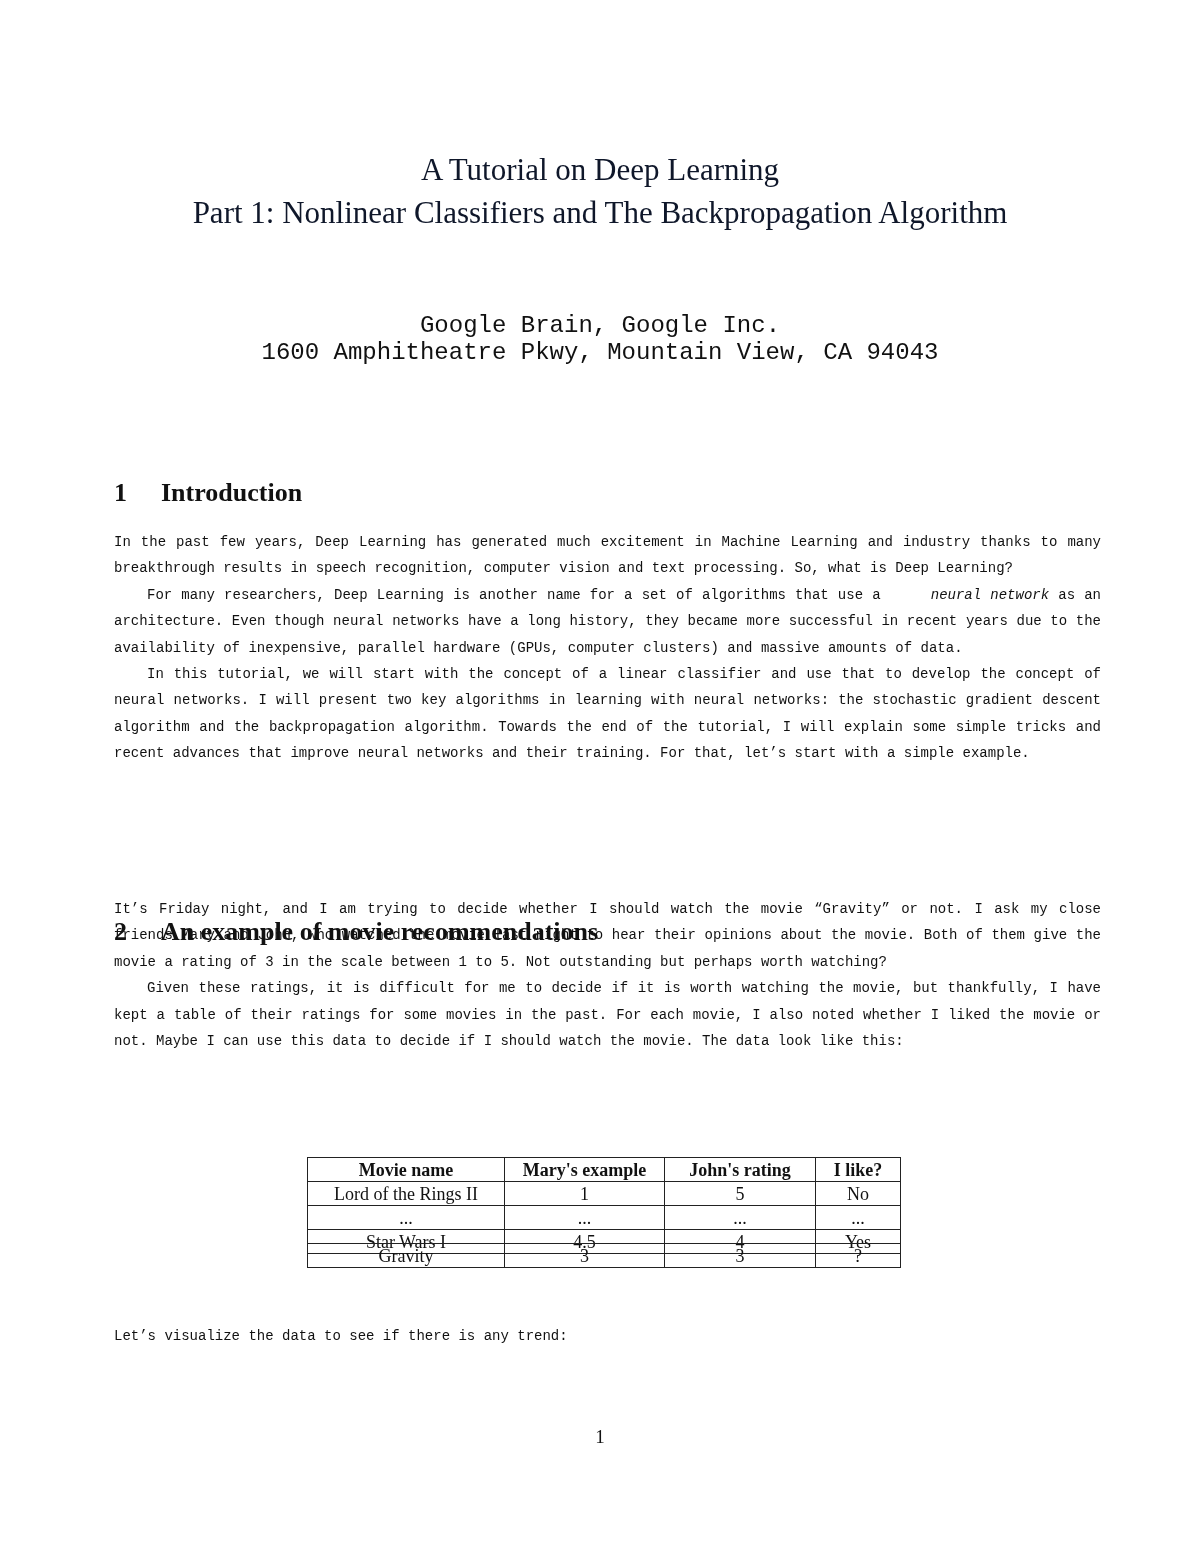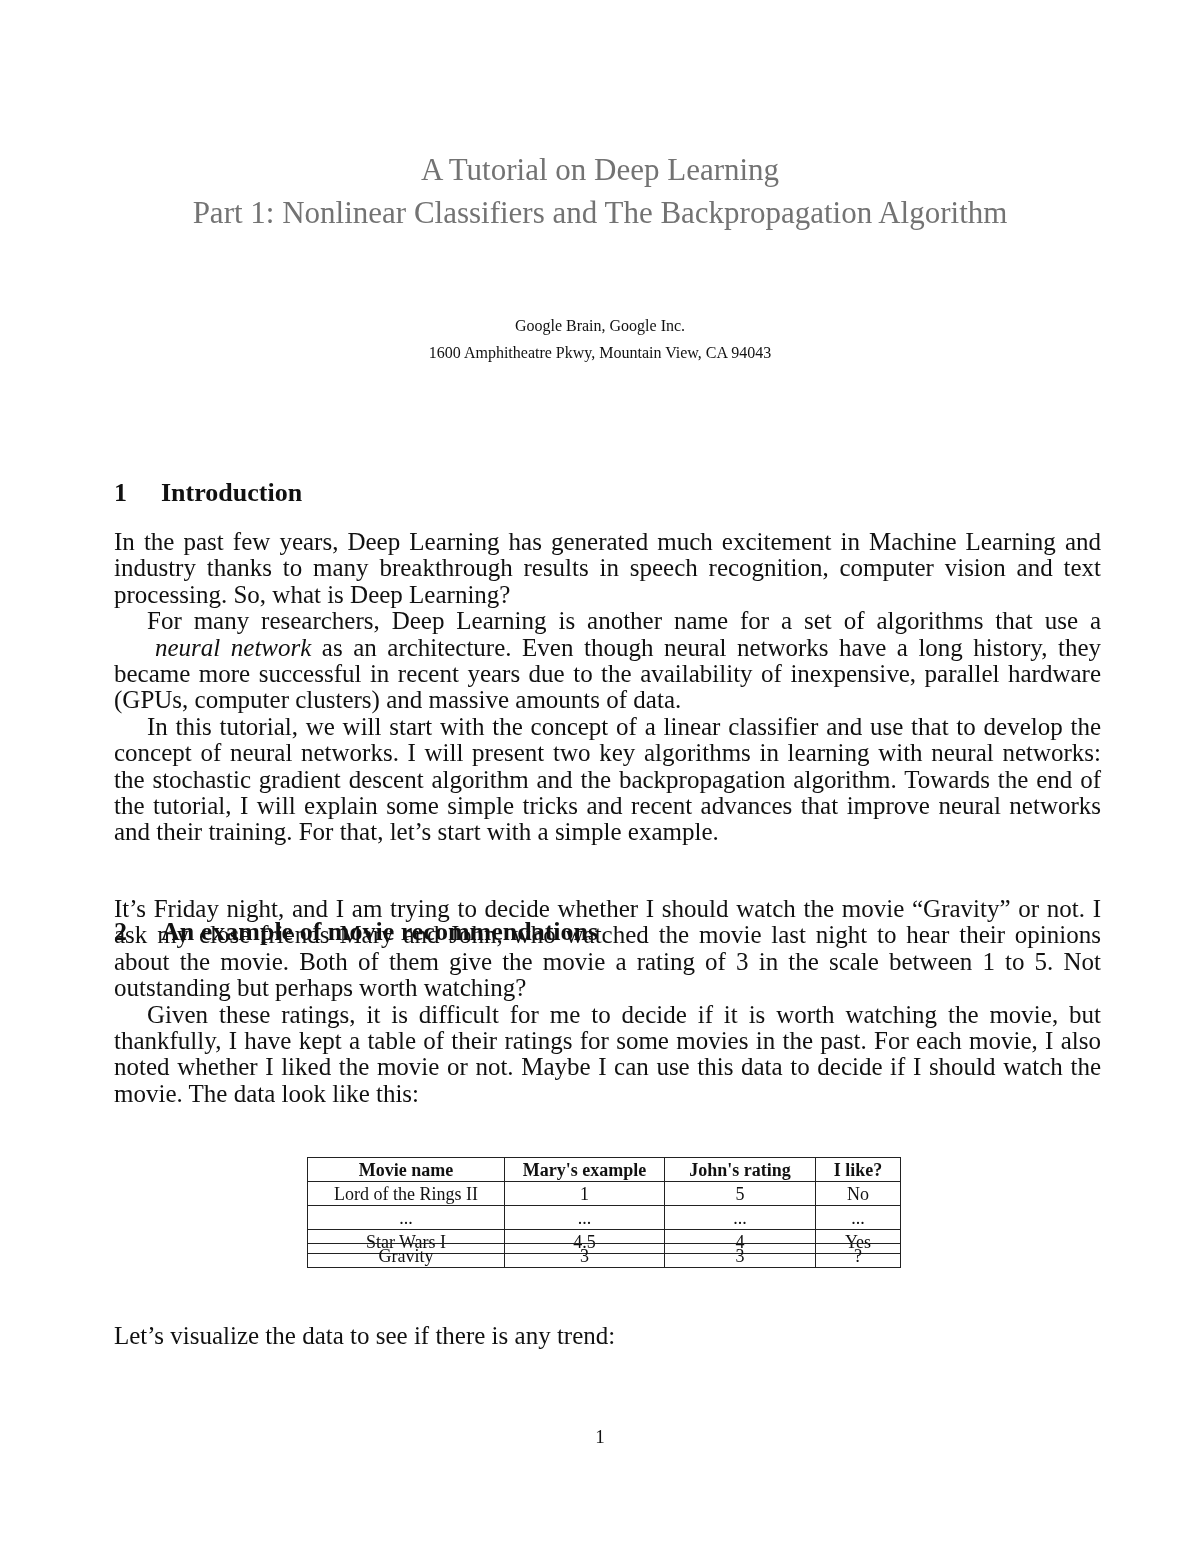--- a/index.html
+++ b/index.html
@@ -21,29 +21,29 @@
       width: 1200px; height: 1553px;
     }
     .title-block {
       position: absolute;
       left: 0; width: 1200px;
       top: 148px;
       text-align: center;
       font-family: "Liberation Serif", serif;
       font-size: 31px;
       line-height: 43px;
-      color: #737373;
+      color: #0f172a;
     }
     .author-block {
       position: absolute;
       left: 0; width: 1200px;
       top: 312px;
       text-align: center;
-      font-family: Liberation Serif, serif;
-      font-size: 16px;
+      font-family: Liberation Mono, monospace;
+      font-size: 24px;
       line-height: 27px;
       color: #111;
     }
     .section-heading {
       position: absolute;
       left: 114px;
       font-family: "Liberation Serif", serif;
       font-weight: bold;
       font-size: 26px;
       line-height: 32px;
@@ -51,22 +51,22 @@
       white-space: nowrap;
     }
     .section-heading .num {
       display: inline-block;
       width: 47px;
     }
     .body-text {
       position: absolute;
       left: 114px;
       width: 987px;
-      font-family: Liberation Serif, serif;
-      font-size: 25px;
+      font-family: Liberation Mono, monospace;
+      font-size: 14px;
       line-height: 26.4px;
       color: #111;
       text-align: justify;
     }
     .body-text p {
       margin: 0;
     }
     .body-text p.indent {
       text-indent: 33px;
     }

